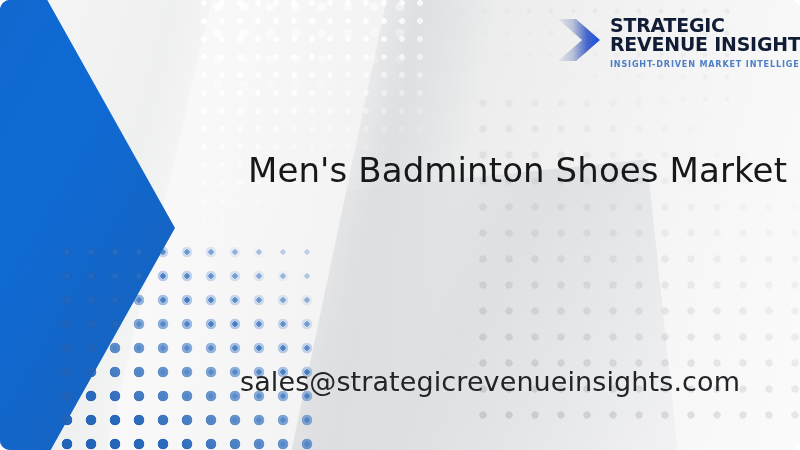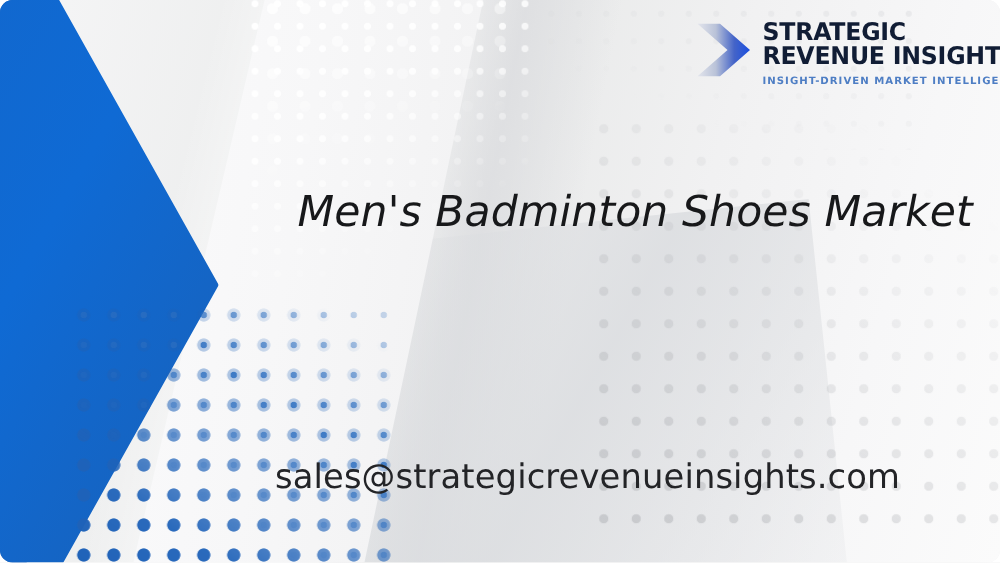--- a/index.html
+++ b/index.html
@@ -140,30 +140,29 @@
     margin-top:5px;
     font-size:8.1px;
     font-weight:bold;
     color:#4e7ec4;
     letter-spacing:.82px;
     white-space:nowrap;
   }
 
   
   .title{
-    position:absolute;left:238px;top:150px;
+    position:absolute;left:248px;top:150px;
     font-size:34px;
     color:#17181a;
     font-weight:normal;
     letter-spacing:.1px;
     white-space:nowrap;
-    font-style:italic;
   }
   .email{
-    position:absolute;left:220px;top:366px;
+    position:absolute;left:240px;top:366px;
     font-size:27px;
     color:#232427;
     font-weight:normal;
     letter-spacing:.1px;
     white-space:nowrap;
   }
 </style>
 </head>
 <body>
 

